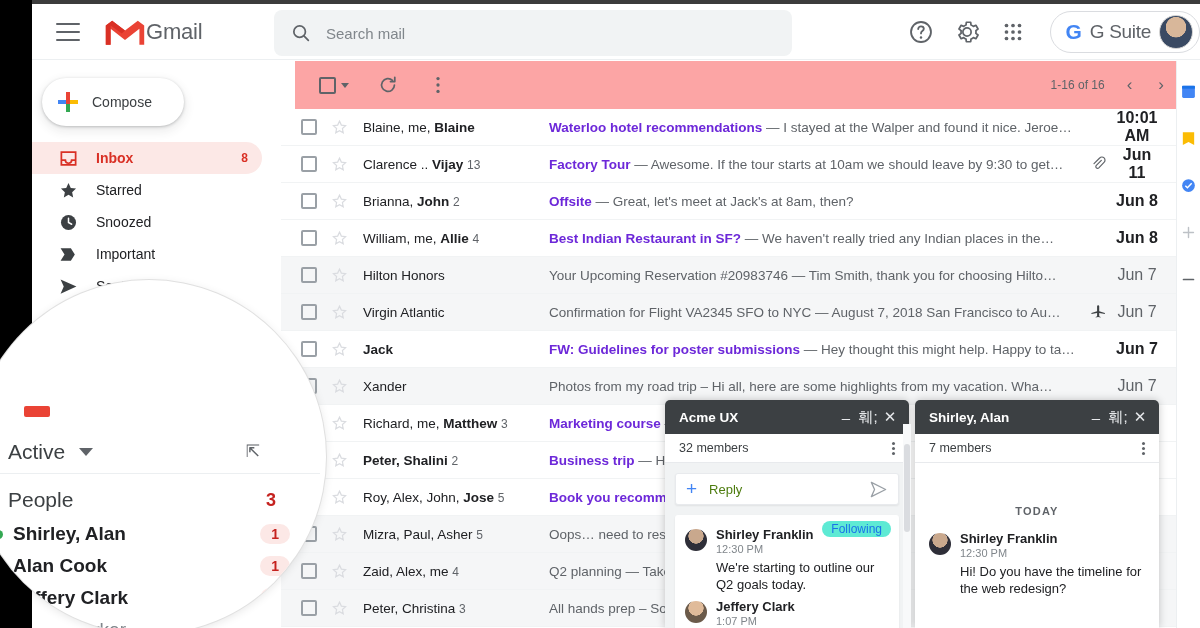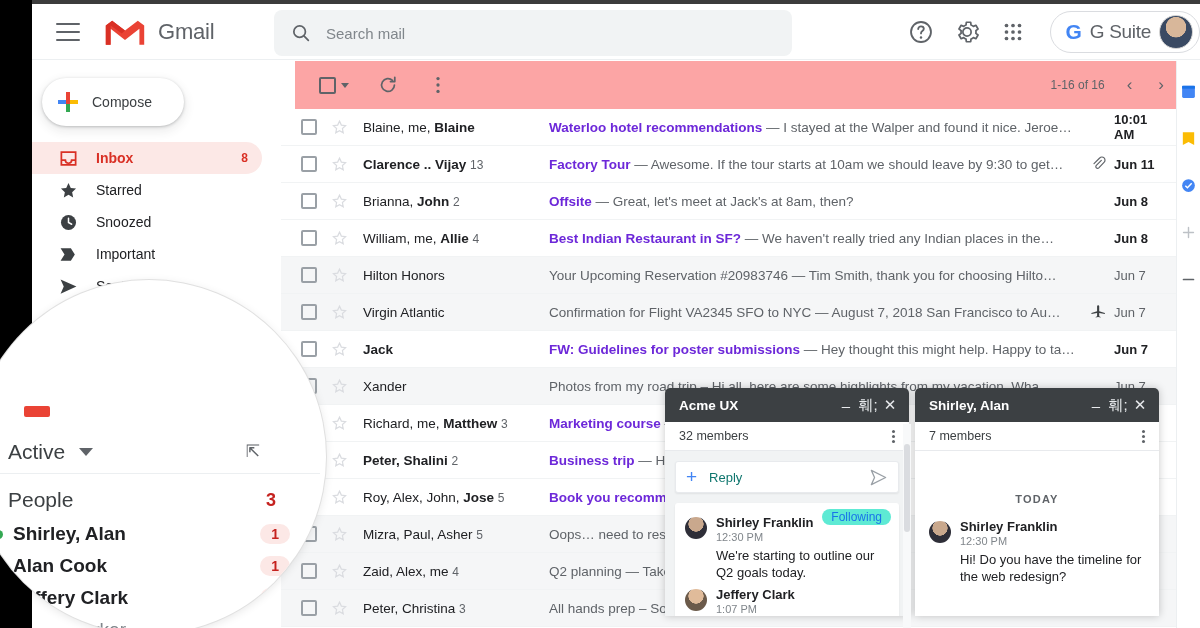--- a/index.html
+++ b/index.html
@@ -22,21 +22,21 @@
   }
 
   
   .header {
     position: absolute; left: 32px; top: 4px; width: 1168px; height: 56px;
     background: #fff; border-bottom: 1px solid #eceff1;
     display: flex; align-items: center; z-index: 20;
   }
   .hamburger { width: 24px; height: 18px; margin-left: 24px; display:flex; flex-direction:column; justify-content:space-between; cursor:pointer;}
   .hamburger span { display:block; height: 2px; background:#5f6368; border-radius:1px; }
-  .gmail-logo { margin-left: 24px; display:flex; align-items:center; gap:12px; }
+  .gmail-logo { margin-left: 24px; display:flex; align-items:center; }
   .gmail-m { width: 42px; height: 32px; }
   .gmail-word { font-size: 22px; color: #5f6368; letter-spacing: -0.2px; }
 
   .searchbar {
     position:absolute; left: 242px; top: 6px;
     width: 518px; height: 46px; background: #f1f3f4; border-radius: 8px;
     display:flex; align-items:center;
   }
   .searchbar .si { margin-left: 16px; width:22px; height:22px; flex:0 0 auto;}
   .search-input {
@@ -118,34 +118,34 @@
   .row.read { background:#f5f6f7; }
   .row.unread { background:#fff; }
   .r-cb { width:16px; height:16px; border:2px solid #9aa0a6; border-radius:2px; margin-left: 20px; flex:0 0 auto;}
   .r-star { margin-left: 14px; width:17px; height:17px; flex:0 0 auto;}
   .r-sender { width: 186px; margin-left: 15px; color:#202124; white-space:nowrap; overflow:hidden; text-overflow:ellipsis; flex:0 0 auto;}
   .r-sender.bold { font-weight: bold; }
   .r-count { color:#5f6368; font-weight: normal; font-size: 12px; }
   .r-subject { flex:1 1 auto; white-space:nowrap; overflow:hidden; text-overflow:ellipsis; color:#5f6368; padding-right: 10px;}
   .r-subject b { color:#6d28d9; }
   .r-attach { width: 20px; margin-right: 6px; flex:0 0 auto; text-align:center; color:#5f6368;}
-  .r-date { width: 62px; text-align:left; padding-right: 16px; font-size:13px; color:#5f6368; flex:0 0 auto;}
+  .r-date { width: 62px; text-align:center; padding-right: 16px; font-size:16px; color:#5f6368; flex:0 0 auto;}
   .r-date.bold { font-weight:bold; color:#202124; }
 
   
   .right-rail {
     position:absolute; right: 0; top: 61px; width: 24px; height: 567px;
     border-left: 1px solid #eceff1; background:#fff; z-index: 22;
     display:flex; flex-direction:column; align-items:center; padding-top: 22px; gap: 30px;
   }
   .rail-icon { width: 17px; height: 17px; }
 
   
   .chat {
-    position:absolute; bottom: 12px; width: 244px; z-index: 30;
+    position:absolute; bottom: 0; width: 244px; z-index: 30;
     box-shadow: 0 0 8px rgba(0,0,0,.22); background:#fff; border-radius: 5px 5px 0 0; overflow:hidden;
   }
   .chat.c1 { left: 665px; height: 228px; }
   .chat.c2 { left: 915px; height: 228px; }
   .chat-title {
     height: 34px; background:#3c4043; color:#fff; display:flex; align-items:center;
     padding: 0 8px 0 14px;
   }
   .chat-title .ct { font-size: 13.5px; font-weight:bold; flex:1 1 auto; white-space:nowrap; overflow:hidden;}
   .chat-ctl { width:22px; text-align:center; font-size: 15px; color:#e8eaed; cursor:pointer; }
@@ -154,21 +154,21 @@
     padding: 0 8px 0 14px; background:#fff;
   }
   .chat-sub .cs { font-size: 12.5px; color:#3c4043; flex:1 1 auto;}
   .kebab { display:flex; flex-direction:column; gap:2px; padding: 4px 6px; cursor:pointer;}
   .kebab i { width:3px;height:3px;background:#5f6368;border-radius:50%; display:block;}
   .chat-reply {
     margin: 0 10px; height: 32px; background:#fff; border:1px solid #e8eaed; border-radius:3px;
     display:flex; align-items:center; box-shadow:0 1px 2px rgba(0,0,0,.07);
   }
   .chat-reply .plus { color:#4285f4; font-size:19px; margin-left: 10px;}
-  .chat-reply .rl { font-size: 13px; color:#0f766e; margin-left: 12px; flex:1 1 auto;}
+  .chat-reply .rl { font-size: 13px; color:#4d7c0f; margin-left: 12px; flex:1 1 auto;}
   .chat-body { background:#f1f3f4; padding: 10px 0 0 0; height: 100%;}
   .chat-card { background:#fff; margin: 10px; border-radius:3px; padding: 6px 10px 10px 10px; box-shadow:0 1px 2px rgba(0,0,0,.08); position:relative;}
   .following {
     position:absolute; right: 8px; top: 6px; background:#5eead4; color:#1a73e8;
     font-size: 12px; border-radius: 10px; padding: 1px 9px;
   }
   .msg { display:flex; margin-top: 6px; }
   .msg-av { width: 22px; height:22px; border-radius:50%; flex:0 0 auto; margin-top:2px;}
   .av-shirley { background: radial-gradient(circle at 50% 32%, #c9a88d 0 40%, #2e2e38 42% 100%); }
   .av-jeffery { background: radial-gradient(circle at 50% 32%, #e0bb9a 0 40%, #6b5a4a 42% 100%); }
@@ -402,21 +402,21 @@
         <span class="r-sender bold"><span style="font-weight:normal">Blaine, me, </span><b>Blaine</b></span>
         <span class="r-subject"><b>Waterloo hotel recommendations</b> — I stayed at the Walper and found it nice. Jeroe…</span>
         <span class="r-attach"></span>
         <span class="r-date bold">10:01 AM</span>
       </div>
       <div class="row unread">
         <span class="r-cb"></span>
         <span class="r-star"><svg viewBox="0 0 24 24" width="17" height="17">
             <path d="M12 3l2.6 5.6 6 .7-4.5 4.2 1.2 6.1L12 16.6 6.7 19.6l1.2-6.1L3.4 9.3l6-.7z" fill="none" stroke="#dadce0" stroke-width="1.7"></path>
           </svg></span>
-        <span class="r-sender bold"><span style="font-weight:bold">Clarence .. </span><b>Vijay</b> <span class="r-count">13</span></span>
+        <span class="r-sender bold"><span style="font-weight:normal">Clarence .. </span><b>Vijay</b> <span class="r-count">13</span></span>
         <span class="r-subject"><b>Factory Tour</b> — Awesome. If the tour starts at 10am we should leave by 9:30 to get…</span>
         <span class="r-attach"><svg viewBox="0 0 24 24" width="16" height="16">
             <path d="M17 8l-7.5 7.5a2.6 2.6 0 0 0 3.7 3.7L21 11a4.6 4.6 0 1 0-6.5-6.5L6 13" fill="none" stroke="#5f6368" stroke-width="1.8" stroke-linecap="round"></path>
           </svg></span>
         <span class="r-date bold">Jun 11</span>
       </div>
       <div class="row unread">
         <span class="r-cb"></span>
         <span class="r-star"><svg viewBox="0 0 24 24" width="17" height="17">
             <path d="M12 3l2.6 5.6 6 .7-4.5 4.2 1.2 6.1L12 16.6 6.7 19.6l1.2-6.1L3.4 9.3l6-.7z" fill="none" stroke="#dadce0" stroke-width="1.7"></path>

